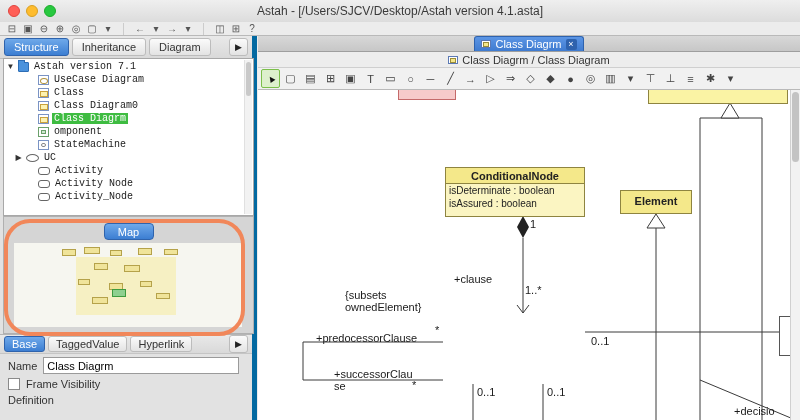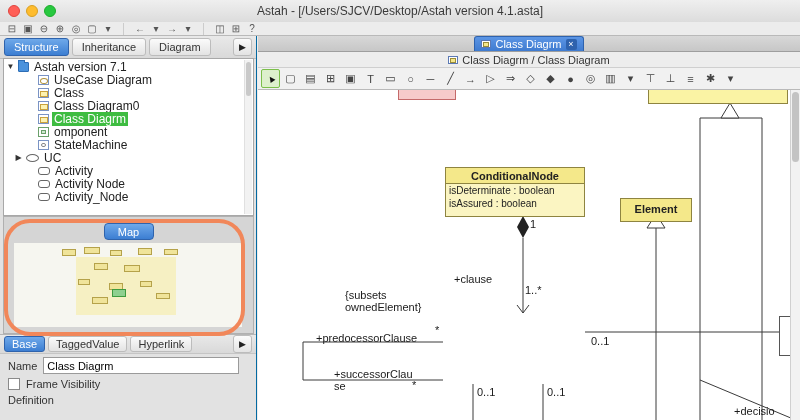--- a/index.html
+++ b/index.html
@@ -18,35 +18,35 @@
 
   
   .topbar{position:absolute;left:0;top:22px;width:800px;height:14px;display:flex;align-items:center;
           gap:4px;padding:0 6px;box-sizing:border-box;background:#ececec;border-bottom:1px solid #b9b9b9;}
   .tb-btn{display:inline-flex;align-items:center;justify-content:center;min-width:12px;height:13px;
           color:#555;font-size:10px;line-height:13px;}
   .tb-btn.separator{color:#c0c0c0;pointer-events:none;}
 
   
   .sidebar{position:absolute;left:0;top:36px;width:257px;height:384px;background:#e2e2e2;
-           border-right:1px solid #0369a1;box-sizing:border-box;}
+           border-right:5px solid #0369a1;box-sizing:border-box;}
   .stabs{position:absolute;left:0;top:0;right:0;height:22px;display:flex;align-items:center;gap:3px;
          padding:0 4px;background:linear-gradient(#e9e9e9,#d9d9d9);border-bottom:1px solid #bdbdbd;}
   .stab{height:16px;padding:0 9px;display:flex;align-items:center;border-radius:3px;font-size:11px;
         background:linear-gradient(#fbfbfb,#e3e3e3);border:1px solid #bcbcbc;color:#333;cursor:default;}
   .stab.active{background:linear-gradient(#6fa9ea,#3c7ed2);border-color:#2f63ac;color:#fff;}
   .tab-arrow{margin-left:auto;width:17px;height:16px;display:flex;align-items:center;justify-content:center;
              font-size:9px;color:#222;background:linear-gradient(#fbfbfb,#e3e3e3);
              border:1px solid #bcbcbc;border-radius:3px;}
 
   .tree{position:absolute;left:3px;top:22px;width:251px;height:158px;background:#fff;
         border:1px solid #a8a8a8;box-sizing:border-box;overflow:hidden;padding-top:1px;}
   .trow{display:flex;align-items:center;gap:3px;height:13px;white-space:nowrap;}
   .tarrow{width:9px;font-size:8px;color:#333;text-align:center;flex:0 0 auto;}
-  .lbl{padding:0 2px;font-size:12px;}
+  .lbl{padding:0 2px;font-size:10px;font-family:Liberation Mono, monospace;}
   .trow.sel .lbl{background:#3ebc41;color:#fff;}
   .ticon{width:11px;height:10px;flex:0 0 auto;position:relative;box-sizing:border-box;display:inline-block;}
   .ic-folder{background:#4a92dd;border:1px solid #2d6db5;border-radius:1px;margin-top:1px;}
   .ic-folder::before{content:"";position:absolute;top:-3px;left:-1px;width:5px;height:2px;
                      background:#4a92dd;border:1px solid #2d6db5;border-bottom:none;}
   .ic-ucd,.ic-cd,.ic-comp,.ic-sm{background:#fff;border:1px solid #7a93c4;}
   .ic-ucd::after{content:"";position:absolute;left:1px;top:2px;width:6px;height:4px;
                  border:1px solid #b0913a;border-radius:50%;}
   .ic-cd::after{content:"";position:absolute;left:1px;top:2px;width:6px;height:4px;
                 border:1px solid #caa23c;background:#fdf2b0;}
@@ -104,21 +104,21 @@
 
   .canvas{position:relative;flex:1;background:#fff;overflow:hidden;}
   .canvas svg{position:absolute;left:0;top:0;}
   .canvas svg line,.canvas svg polyline{stroke:#3a3a3a;stroke-width:1;}
 
   .node{position:absolute;box-sizing:border-box;border:1px solid #8e8440;background:#fbf5c2;}
   .node .hd{font-weight:bold;font-size:11px;text-align:center;padding:2px 4px 1px;background:#f4e88a;
             border-bottom:1px solid #8e8440;}
   .node .at{font-size:10px;line-height:13px;padding:0 3px;white-space:nowrap;}
   .cond{left:187px;top:77px;width:140px;height:50px;}
-  .elem{left:362px;top:100px;width:72px;height:24px;background:#f4e88a;margin-top:8px;}
+  .elem{left:362px;top:100px;width:72px;height:24px;background:#f4e88a;}
   .elem .hd{border-bottom:none;background:transparent;padding-top:4px;}
   .clause{left:185px;top:224px;width:142px;height:70px;background:#c9efc3;border-color:#3f9b3f;}
   .clause .hd{background:#bfe9b8;border-bottom:1px solid #4aa148;color:#111;}
   .hdl{position:absolute;width:6px;height:6px;background:#49b749;border:1px solid #2c7c2c;box-sizing:border-box;}
   .hdl.nw{left:-4px;top:-4px}.hdl.n{left:50%;margin-left:-3px;top:-4px}.hdl.ne{right:-4px;top:-4px}
   .hdl.w{left:-4px;top:50%;margin-top:-3px}.hdl.e{right:-4px;top:50%;margin-top:-3px}
   .hdl.sw{left:-4px;bottom:-4px}.hdl.s{left:50%;margin-left:-3px;bottom:-4px}.hdl.se{right:-4px;bottom:-4px}
 
   .pink{position:absolute;left:140px;top:-4px;width:58px;height:14px;background:#f6caca;border:1px solid #c46a6a;box-sizing:border-box;}
   .ytop{position:absolute;left:390px;top:-6px;width:140px;height:20px;background:#faf3a4;border:1px solid #8e8440;box-sizing:border-box;}

